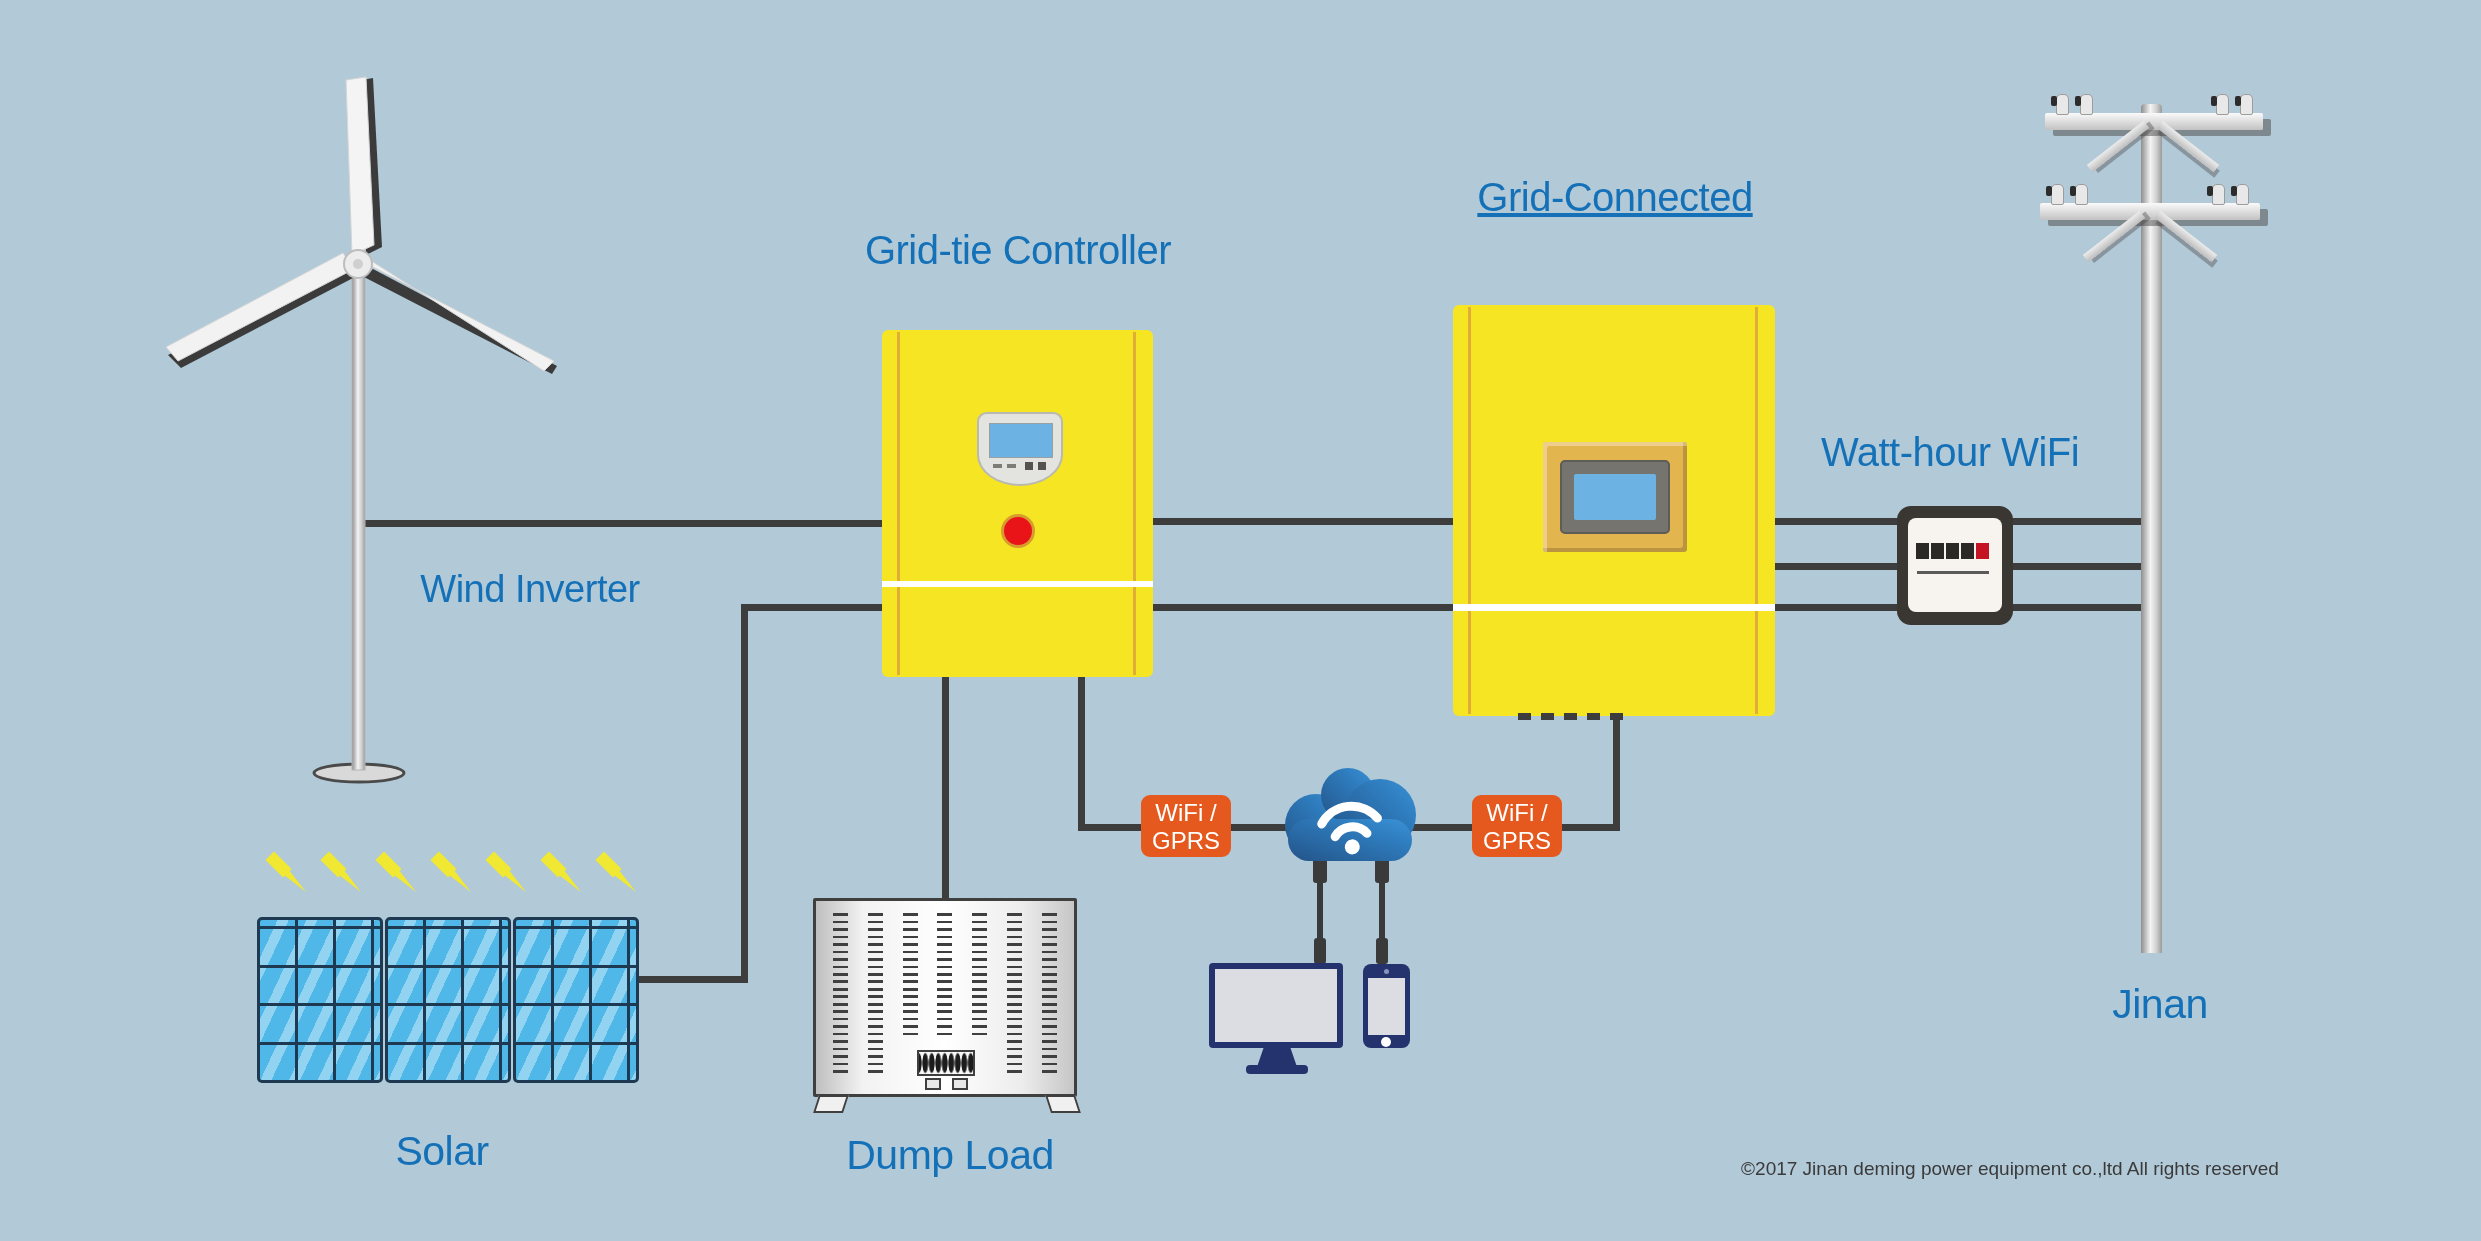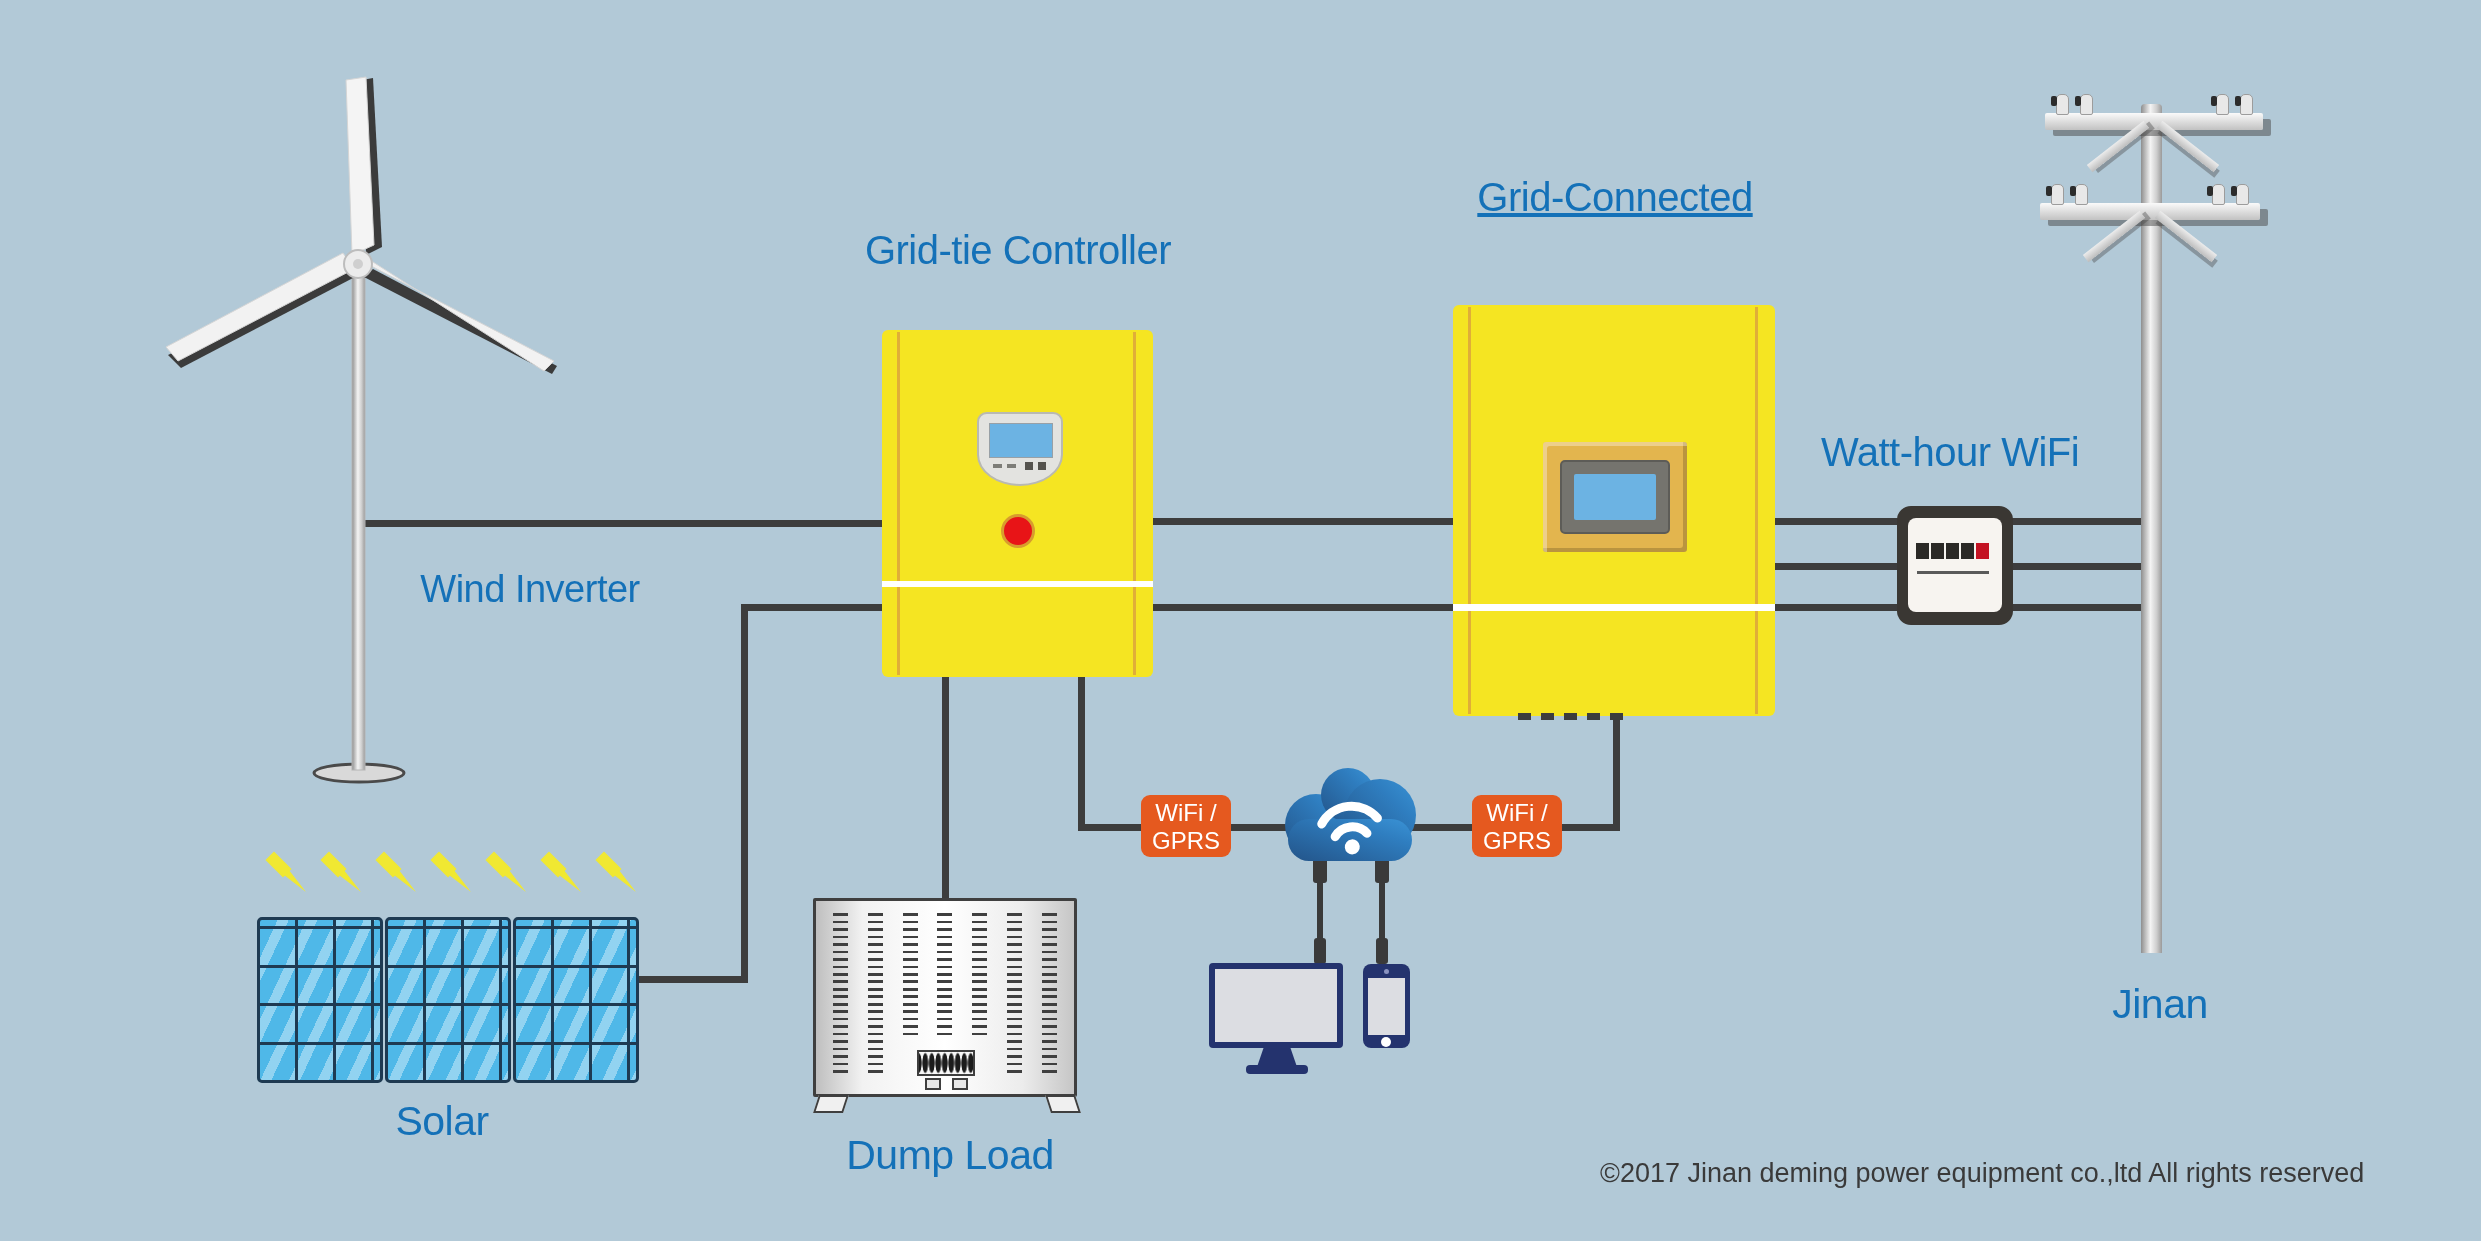--- a/index.html
+++ b/index.html
@@ -102,21 +102,21 @@
           <polygon points="19,13 40,40 13,19" fill="#f0e832"></polygon>
         </svg></div>
     <div class="sun-arrow" style="left:592px;top:848px;"><svg width="44" height="44" viewBox="0 0 40 40">
           <line x1="7" y1="7" x2="23" y2="23" stroke="#f0e832" stroke-width="11"></line>
           <polygon points="19,13 40,40 13,19" fill="#f0e832"></polygon>
         </svg></div>
     <div class="panel" style="left:257px;top:917px;"></div>
     <div class="panel" style="left:385px;top:917px;"></div>
     <div class="panel" style="left:513px;top:917px;"></div>
   </div>
-  <div class="lbl" style="left:342px;top:1098px;width:200px;font-size:41px;text-align:center;">Solar</div>
+  <div class="lbl" style="left:342px;top:1128px;width:200px;font-size:41px;text-align:center;">Solar</div>
 
   <div class="lbl" style="left:838px;top:228px;width:360px;font-size:40px;">Grid-tie Controller</div>
   <div class="ybox" style="left:882px;top:330px;width:271px;height:347px;"></div>
   <div class="yline" style="left:897px;top:332px;width:3px;height:343px;"></div>
   <div class="yline" style="left:1133px;top:332px;width:3px;height:343px;"></div>
   <div class="wstripe" style="left:882px;top:581px;width:271px;height:6px;"></div>
   <div class="abs" style="left:977px;top:412px;width:82px;height:70px;background:#e3e3e0;border:2px solid #b9b9b2;
               border-radius:10px 10px 44px 44px / 10px 10px 32px 32px;z-index:3;">
     <div class="abs" style="left:10px;top:9px;width:62px;height:33px;background:#6cb3e3;border:1px solid #98a0a6;"></div>
     <div class="abs" style="left:14px;top:50px;width:9px;height:4px;background:#7d7d78;"></div>
@@ -234,15 +234,15 @@
   <div class="ins" style="left:2056px;top:94px;"></div>
   <div class="ins" style="left:2080px;top:94px;"></div>
   <div class="ins" style="left:2216px;top:94px;"></div>
   <div class="ins" style="left:2240px;top:94px;"></div>
   <div class="ins" style="left:2051px;top:184px;"></div>
   <div class="ins" style="left:2075px;top:184px;"></div>
   <div class="ins" style="left:2212px;top:184px;"></div>
   <div class="ins" style="left:2236px;top:184px;"></div>
   <div class="lbl" style="left:2060px;top:981px;width:200px;font-size:41px;">Jinan</div>
 
-  <div class="abs" style="left:1600px;top:1158px;width:820px;text-align:left;font-size:27px;color:#3a3a3a;z-index:5;">©2017 Jinan deming power equipment co.,ltd All rights reserved</div>
+  <div class="abs" style="left:1600px;top:1158px;width:820px;text-align:center;font-size:19px;color:#3a3a3a;z-index:5;">©2017 Jinan deming power equipment co.,ltd All rights reserved</div>
 
 </div>
 
 </body></html>

